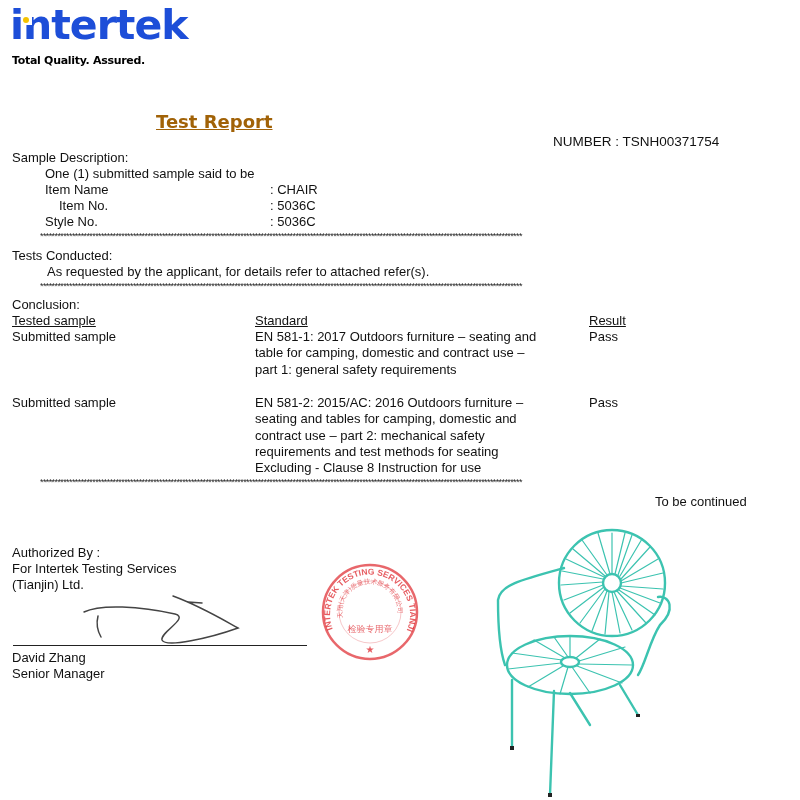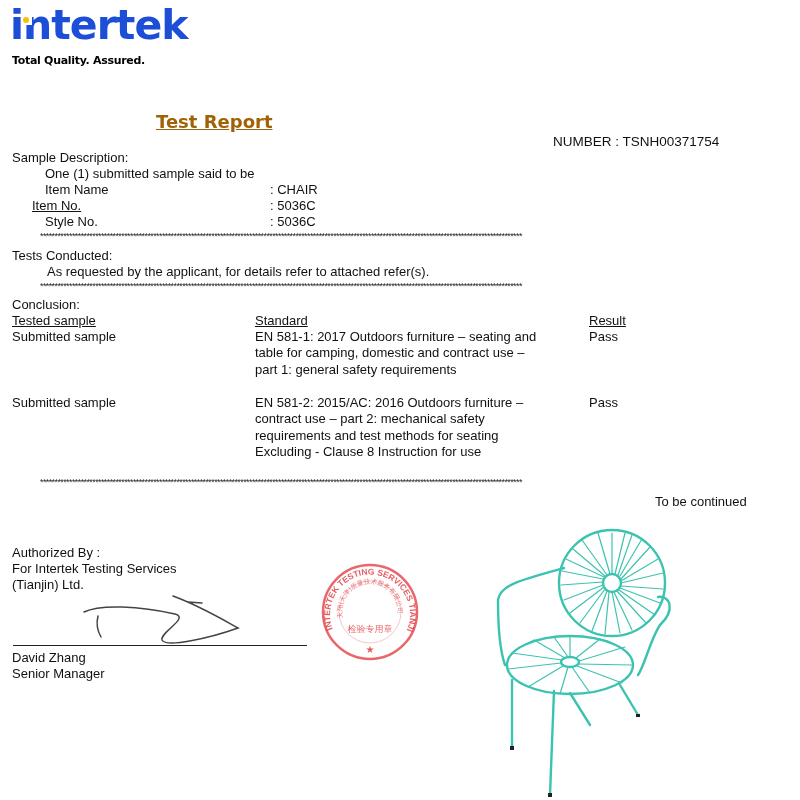--- a/index.html
+++ b/index.html
@@ -87,21 +87,21 @@
 
 <div class="abs title">Test Report</div>
 
 <div class="abs" style="left:524px; top:134px; font-size:13.5px;margin-left:29px;">NUMBER : TSNH00371754</div>
 
 <div class="abs" style="left:12px; top:150px;">Sample Description:</div>
 <div class="abs" style="left:45px; top:166px;">One (1) submitted sample said to be</div>
 
 <div class="abs" style="left:45px; top:182px;">Item Name</div>
 <div class="abs" style="left:270px; top:182px;">: CHAIR</div>
-<div class="abs" style="left:32px; top:198px;text-decoration:underline;">Item No.</div>
+<div class="abs" style="left:59px; top:198px;">Item No.</div>
 <div class="abs" style="left:270px; top:198px;">: 5036C</div>
 <div class="abs" style="left:45px; top:214px;">Style No.</div>
 <div class="abs" style="left:270px; top:214px;">: 5036C</div>
 
 <div class="abs stars" style="top:233px;">**********************************************************************************************************************************************************************</div>
 
 <div class="abs" style="left:12px; top:248px;">Tests Conducted:</div>
 <div class="abs" style="left:47px; top:264px;">As requested by the applicant, for details refer to attached refer(s).</div>
 
 <div class="abs stars" style="top:283px;">**********************************************************************************************************************************************************************</div>
@@ -115,20 +115,21 @@
 <div class="abs" style="left:255px; top:329px; line-height:16.3px;">
   <div>EN 581-1: 2017 Outdoors furniture – seating and</div>
   <div>table for camping, domestic and contract use –</div>
   <div>part 1: general safety requirements</div>
 </div>
 <div class="abs" style="left:589px; top:329px;">Pass</div>
 
 <div class="abs" style="left:12px; top:395px;">Submitted sample</div>
 <div class="abs" style="left:255px; top:395px; line-height:16.3px;">
   <div>EN 581-2: 2015/AC: 2016 Outdoors furniture –</div>
+  <div>seating and tables for camping, domestic and</div>
   <div>contract use – part 2: mechanical safety</div>
   <div>requirements and test methods for seating</div>
   <div>Excluding - Clause 8 Instruction for use</div>
 </div>
 <div class="abs" style="left:589px; top:395px;">Pass</div>
 
 <div class="abs stars" style="top:479px;">**********************************************************************************************************************************************************************</div>
 
 <div class="abs" style="left:655px; top:494px;">To be continued</div>
 

